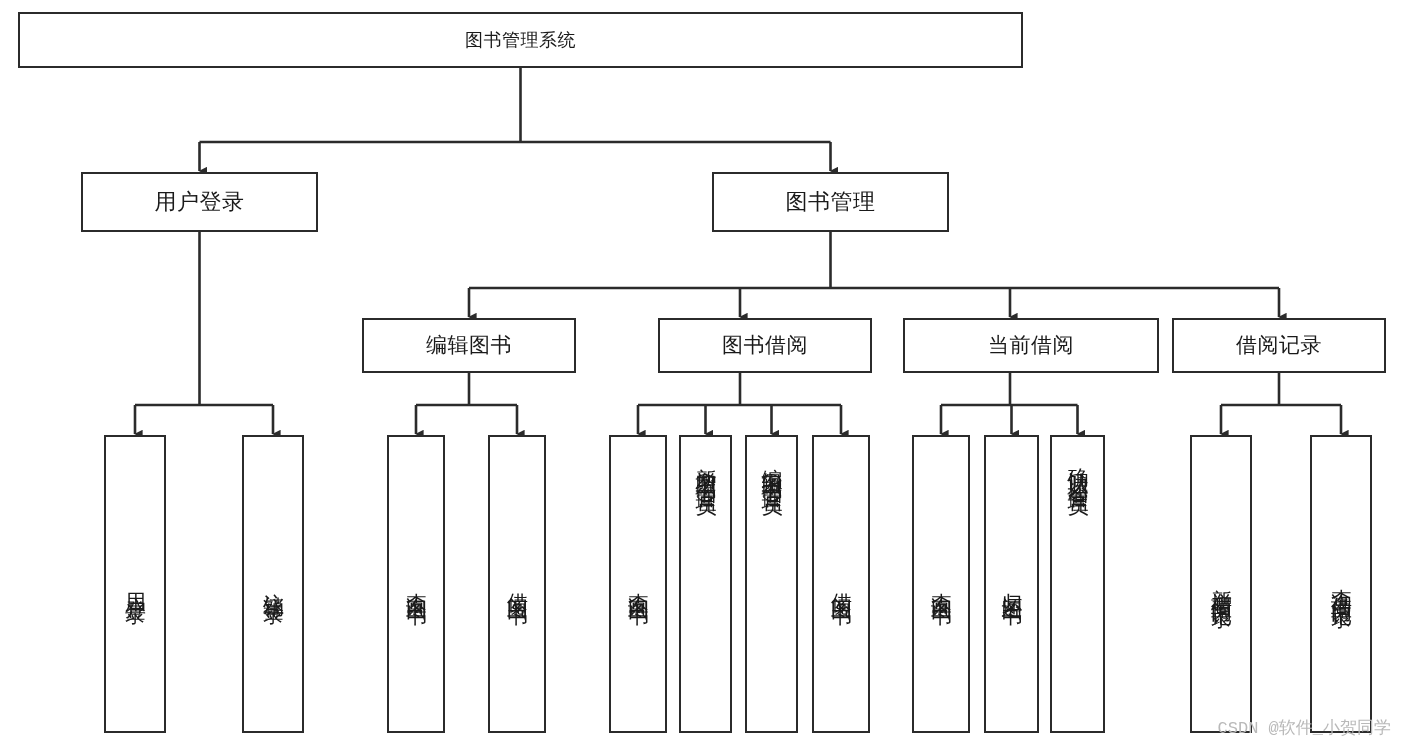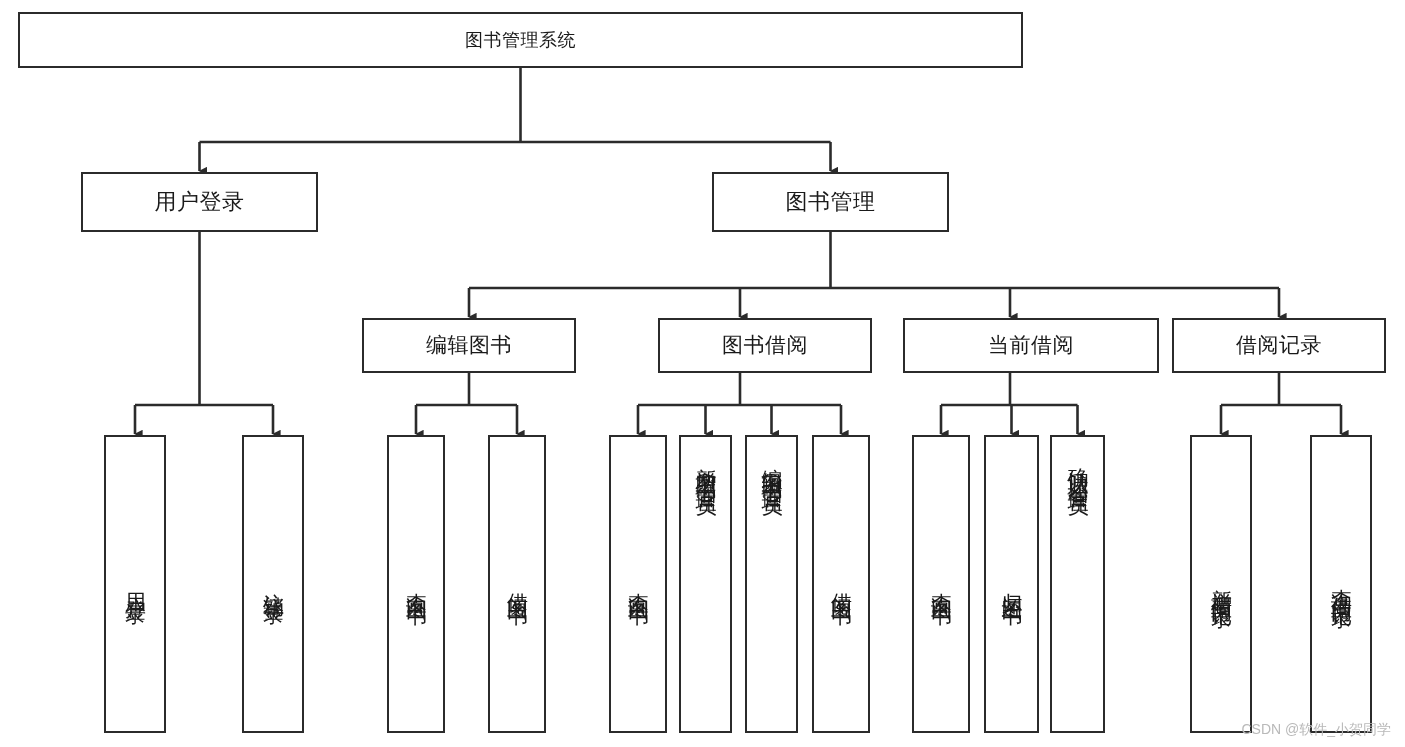--- a/index.html
+++ b/index.html
@@ -58,25 +58,25 @@
     white-space: nowrap;
   }
   .node.vertical.centered {
     align-items: center;
     padding-top: 0;
   }
   #watermark {
     position: absolute;
     right: 14px;
     bottom: 8px;
-    font-size: 14px;
+    font-size: 17px;
     color: #b9b9b9;
     z-index: 5;
     white-space: nowrap;
-    font-family: Liberation Sans, sans-serif;
+    font-family: Liberation Mono, monospace;
   }
 </style>
 </head>
 <body>
 
 <div id="diagram-root">
 
   <svg id="diagram-svg" viewBox="0 0 1405 747" xmlns="http://www.w3.org/2000/svg" aria-hidden="true">
     <defs>
       <marker id="arrowhead" markerWidth="9" markerHeight="9" refX="4.2" refY="7.6" orient="auto" markerUnits="userSpaceOnUse">

